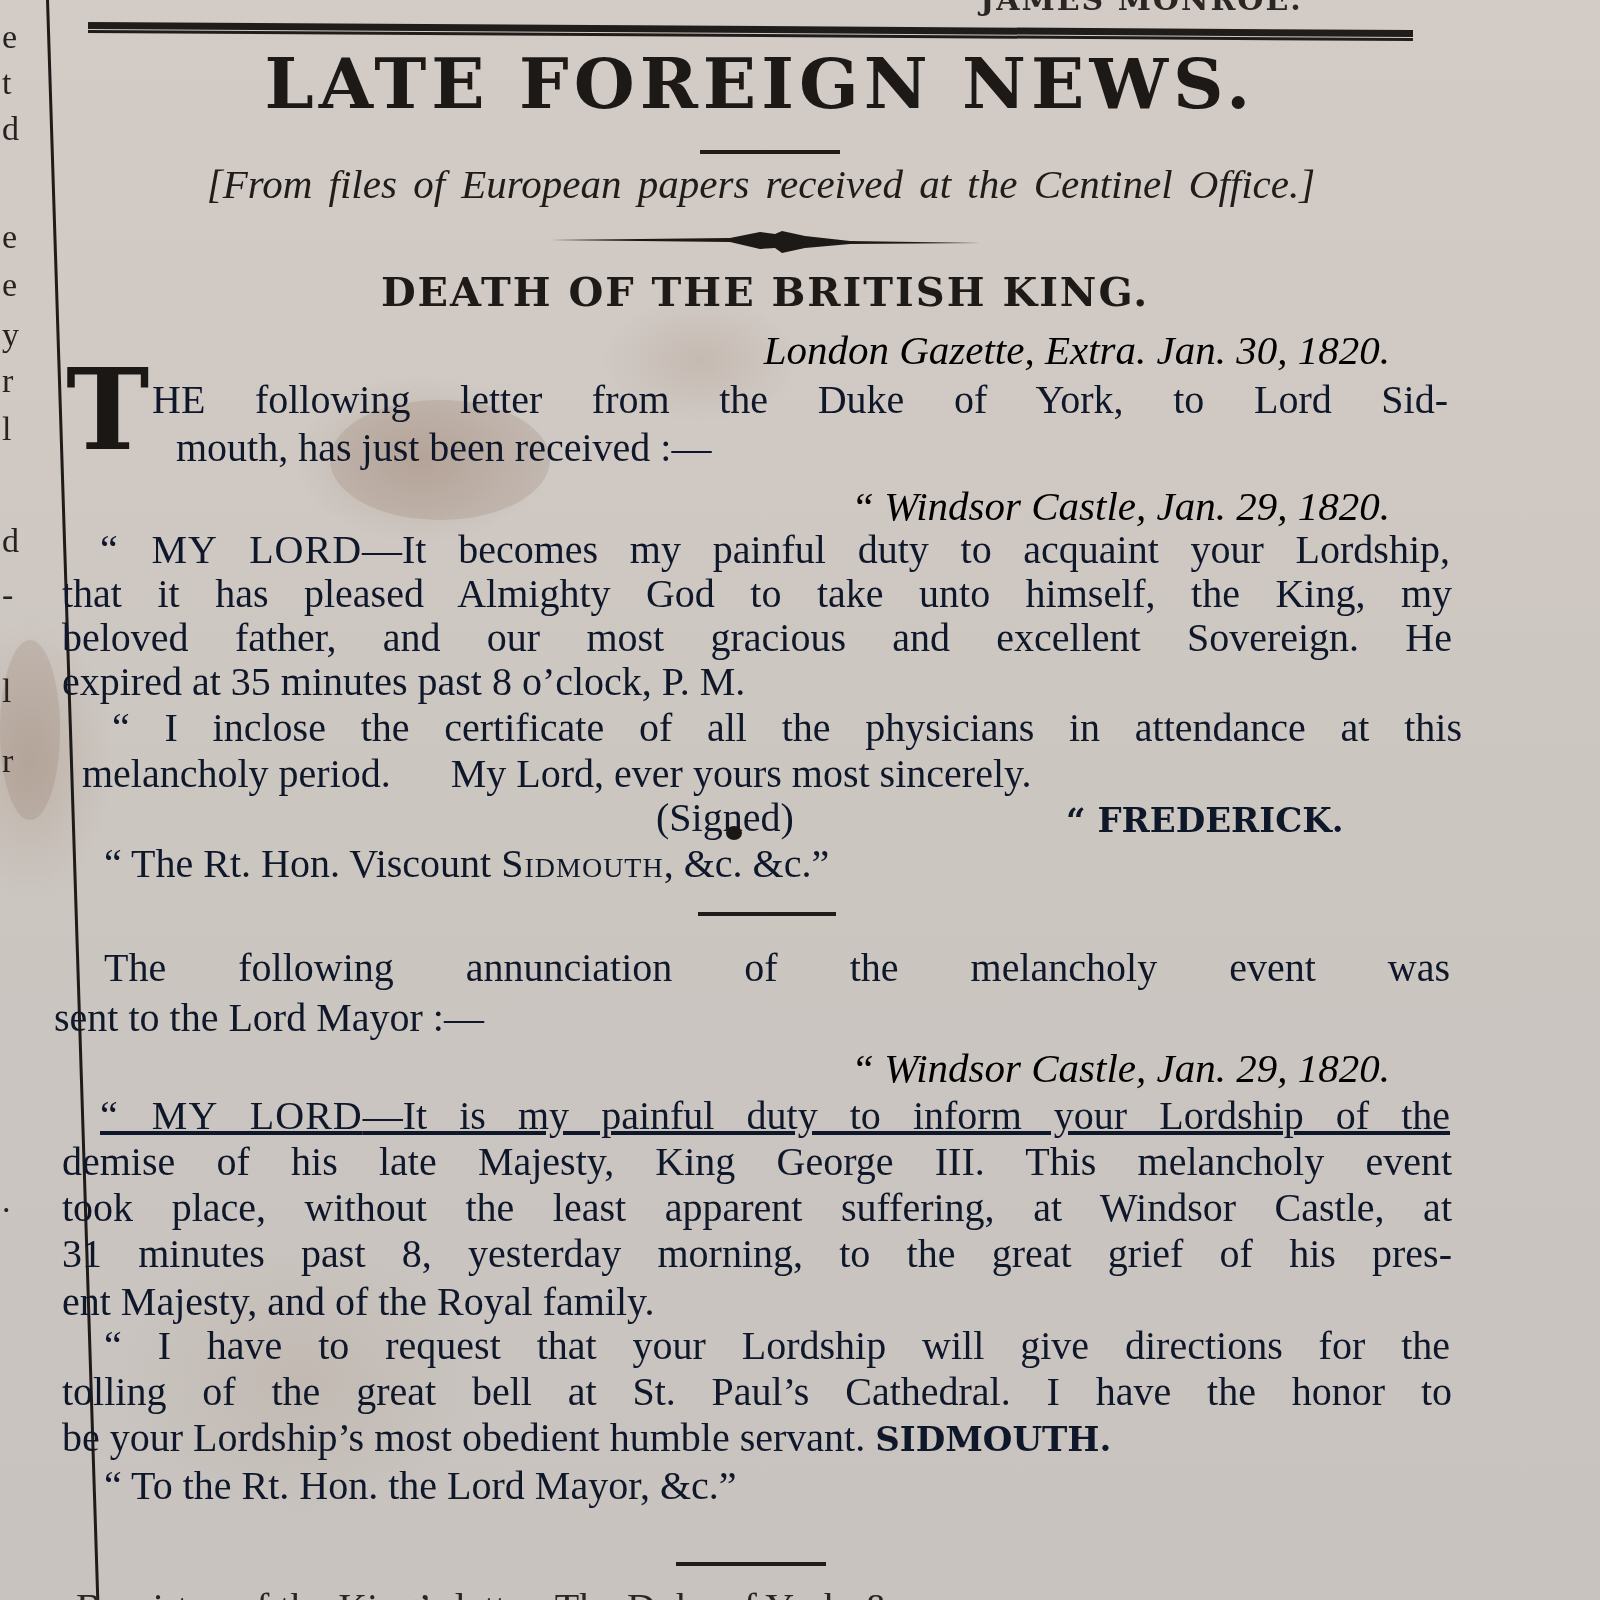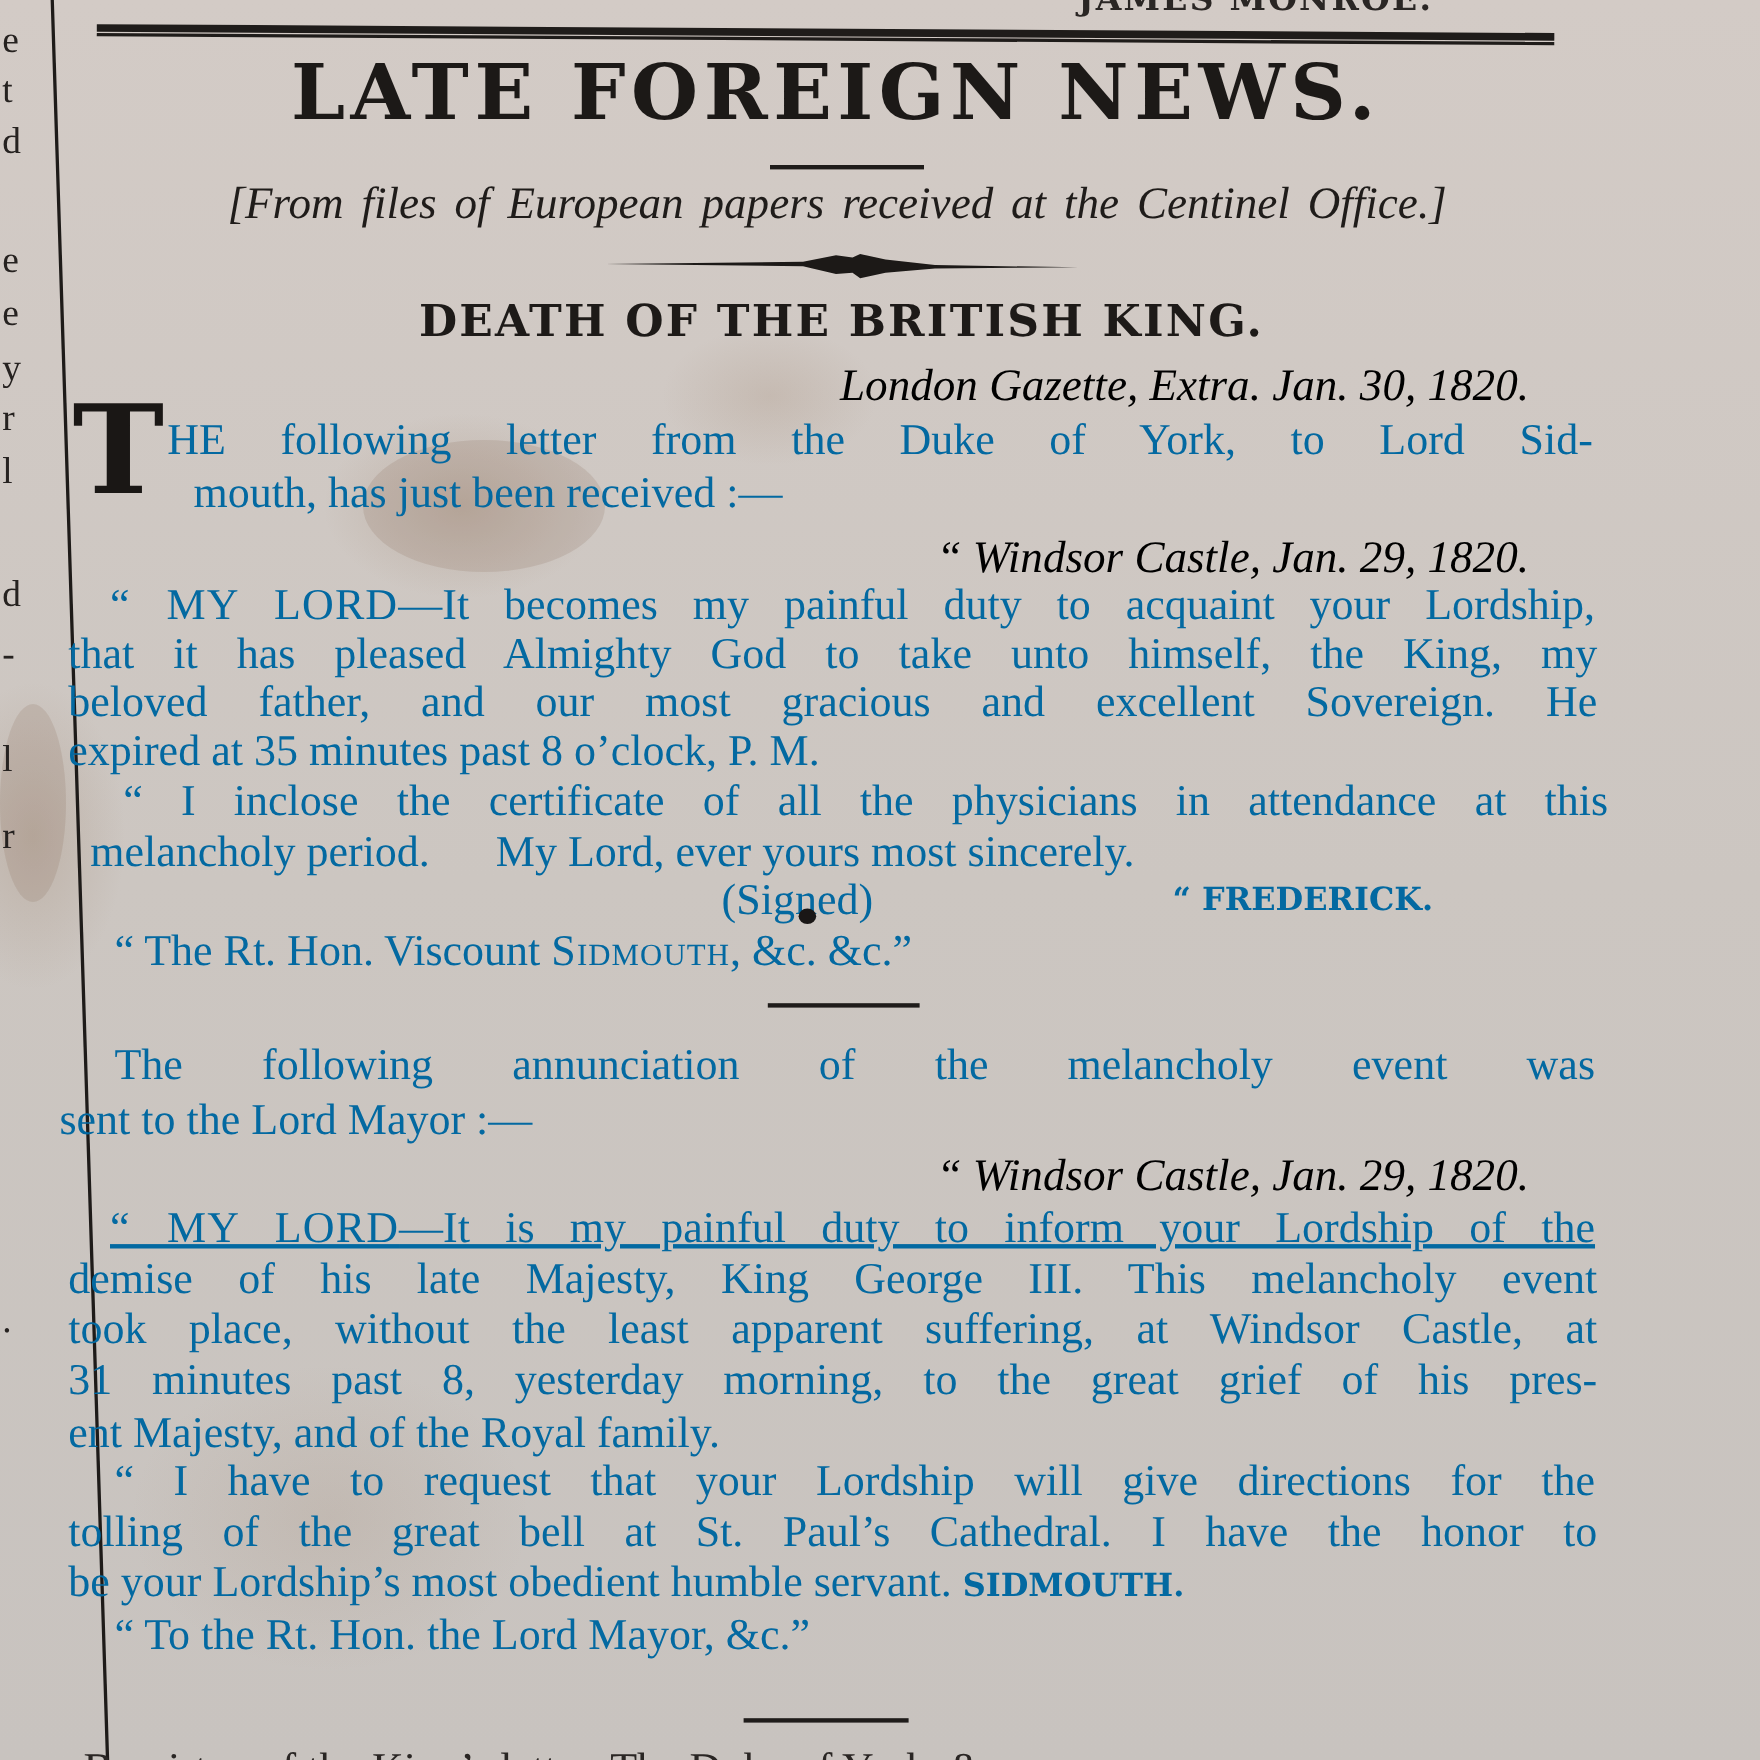--- a/index.html
+++ b/index.html
@@ -129,21 +129,21 @@
       font-size: 41px;
       color: #000000;
     }
     .body-line {
       position: absolute;
       left: 62px;
       width: 1390px;
       font-family: "Liberation Serif", serif;
       font-size: 40px;
       white-space: nowrap;
-      color: #0369a1;
+      color: #0f172a;
     }
     .justify {
       text-align: justify;
       text-align-last: justify;
     }
     .dropcap {
       position: absolute;
       left: 66px;
       top: 360px;
       font-family: "DejaVu Serif", serif;
@@ -152,21 +152,21 @@
       line-height: 100px;
       color: #1a1715;
     }
     .smallcaps {
       font-variant: small-caps;
       letter-spacing: 1px;
     }
     .bold-sig {
       font-family: "DejaVu Serif", serif;
       font-weight: bold;
-      font-size: 29px;
+      font-size: 34px;
     }
     .ink-blot {
       position: absolute;
       border-radius: 50%;
       background: #1a1716;
     }
     .stain {
       position: absolute;
       border-radius: 50%;
       background: rgba(120,90,70,0.15);

